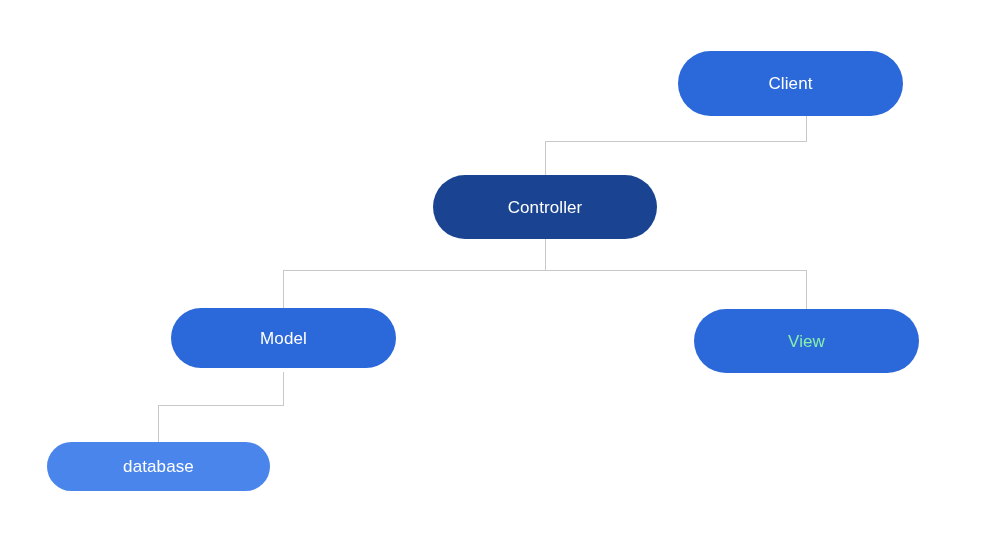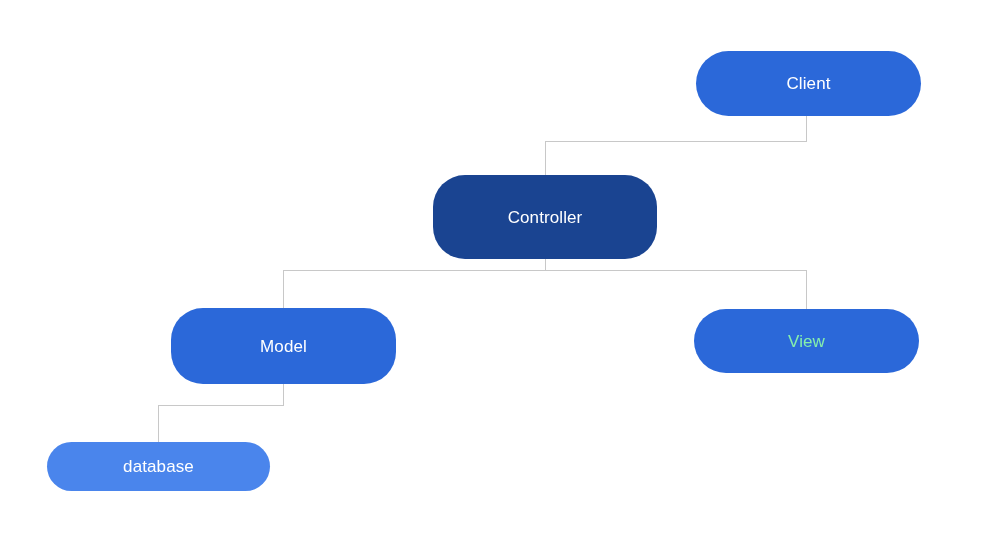--- a/index.html
+++ b/index.html
@@ -50,27 +50,27 @@
   <svg id="edges" viewBox="0 0 984 544" xmlns="http://www.w3.org/2000/svg">
     <g id="edge-group" fill="none" stroke-linecap="butt" stroke-linejoin="miter" shape-rendering="crispEdges">
         <polyline points="806,116 806,141 545,141 545,175" stroke="#c8c8c8" stroke-width="1" fill="none"></polyline>
         <polyline points="545,239 545,270 283,270 283,308" stroke="#c8c8c8" stroke-width="1" fill="none"></polyline>
         <polyline points="545,239 545,270 806,270 806,309" stroke="#c8c8c8" stroke-width="1" fill="none"></polyline>
         <polyline points="283,372 283,405 158,405 158,442" stroke="#c8c8c8" stroke-width="1" fill="none"></polyline>
       </g>
   </svg>
 
   <div id="node-layer">
-      <div class="node" style="left: 696px; top: 51px; width: 225px; height: 65px; background: rgb(43, 104, 217); border-radius: 32.5px; color: rgb(255, 255, 255);">
+      <div class="node" style="left: 678px; top: 51px; width: 225px; height: 65px; background: rgb(43, 104, 217); border-radius: 32.5px; color: rgb(255, 255, 255);">
         <span class="node-label">Client</span>
       </div>
-      <div class="node" style="left: 433px; top: 175px; width: 224px; height: 84px; background: rgb(26, 68, 145); border-radius: 32px; color: rgb(255, 255, 255);">
+      <div class="node" style="left: 433px; top: 175px; width: 224px; height: 64px; background: rgb(26, 68, 145); border-radius: 32px; color: rgb(255, 255, 255);">
         <span class="node-label">Controller</span>
       </div>
-      <div class="node" style="left: 171px; top: 308px; width: 225px; height: 76px; background: rgb(43, 104, 217); border-radius: 32px; color: rgb(255, 255, 255);">
+      <div class="node" style="left: 171px; top: 308px; width: 225px; height: 60px; background: rgb(43, 104, 217); border-radius: 32px; color: rgb(255, 255, 255);">
         <span class="node-label">Model</span>
       </div>
       <div class="node" style="left: 694px; top: 309px; width: 225px; height: 64px; background: rgb(43, 104, 217); border-radius: 32px; color: #86efac;">
         <span class="node-label">View</span>
       </div>
       <div class="node" style="left: 47px; top: 442px; width: 223px; height: 49px; background: rgb(74, 133, 236); border-radius: 31.5px; color: #ffffff;">
         <span class="node-label">database</span>
       </div>
     </div>
 

